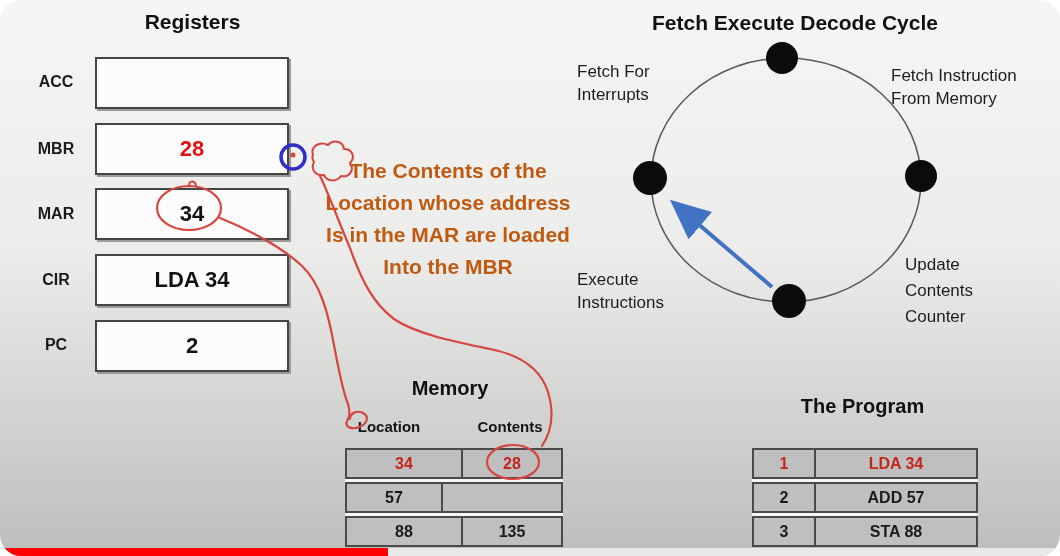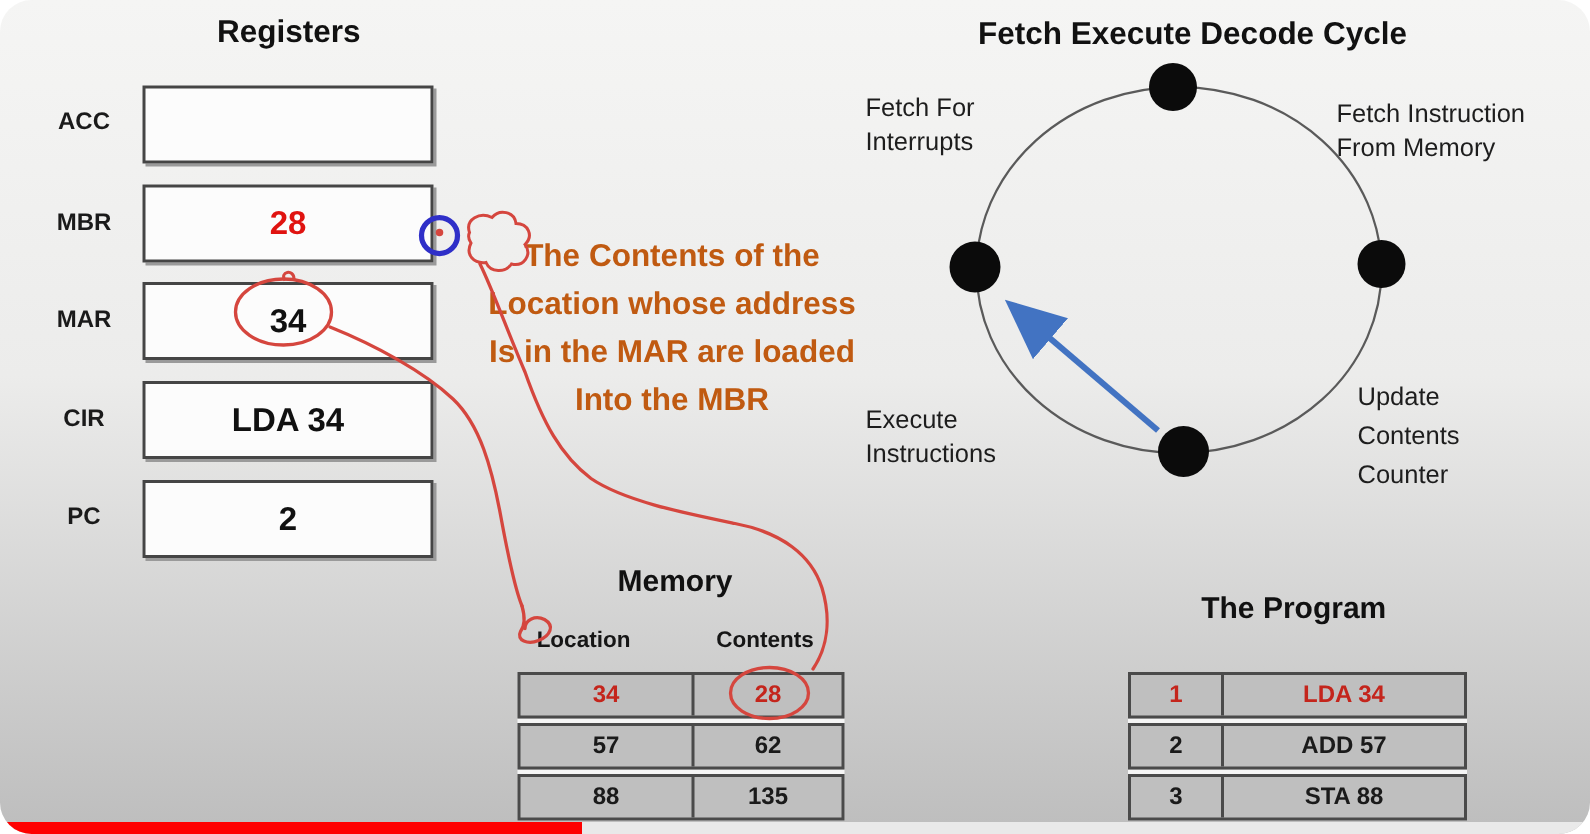--- a/index.html
+++ b/index.html
@@ -110,22 +110,21 @@
   <div class="abs tbl-title" style="left:375px;top:377px;width:150px;">Memory</div>
   <div class="abs tbl-header" style="left:348px;top:418px;width:82px;">Location</div>
   <div class="abs tbl-header" style="left:470px;top:418px;width:80px;">Contents</div>
 
   <div class="abs mini-table" style="left:345px;top:448px;width:218px;">
     <div class="mini-row row-red">
       <div class="mini-cell first" style="width:116px;">34</div>
       <div class="mini-cell" style="flex:1;">28</div>
     </div>
     <div class="mini-row">
-      <div class="mini-cell first" style="width:116px;">57</div>
-      <div class="mini-cell" style="flex:1;">62</div>
+      <div class="mini-cell first" style="width:96px;">57</div>
     </div>
     <div class="mini-row">
       <div class="mini-cell first" style="width:116px;">88</div>
       <div class="mini-cell" style="flex:1;">135</div>
     </div>
   </div>
 
   <div class="abs tbl-title" style="left:780px;top:395px;width:165px;text-align:center;">The Program</div>
 
   <div class="abs mini-table" style="left:752px;top:448px;width:226px;">

